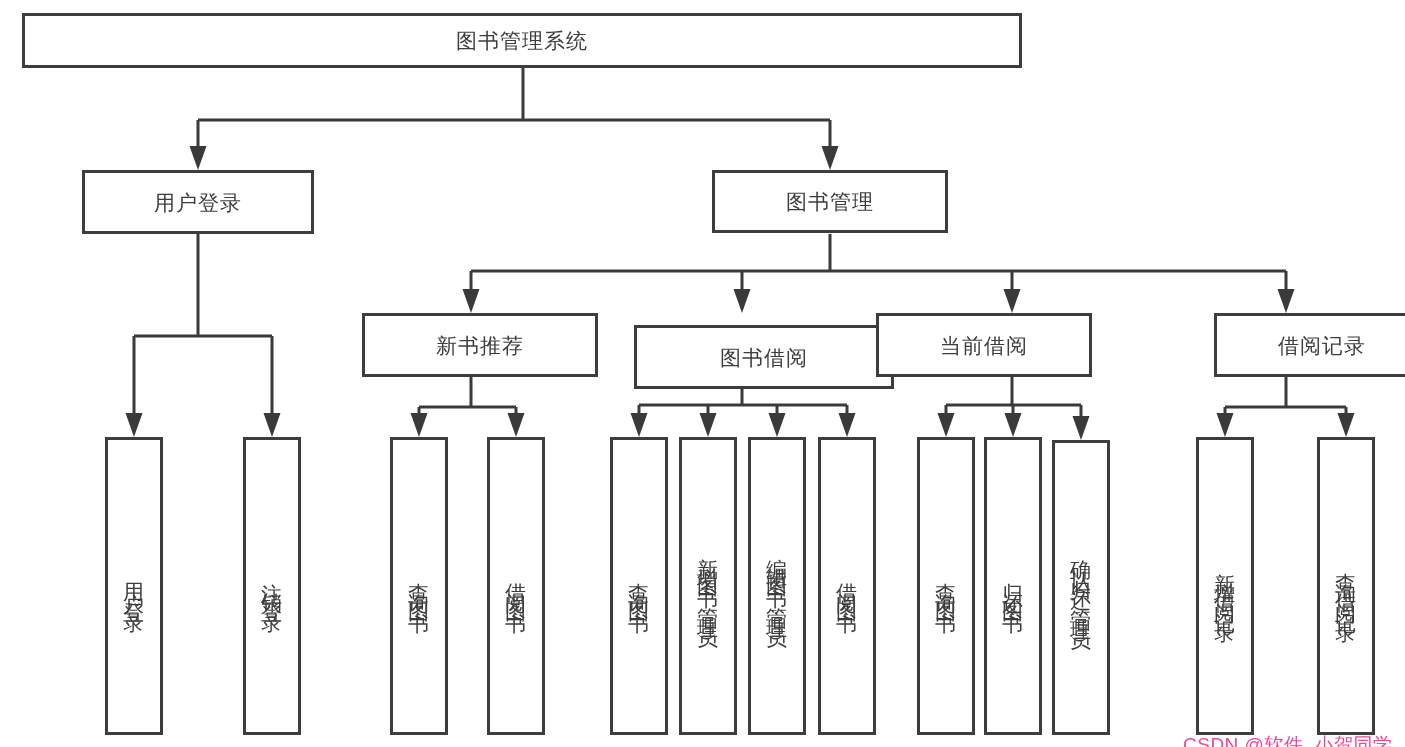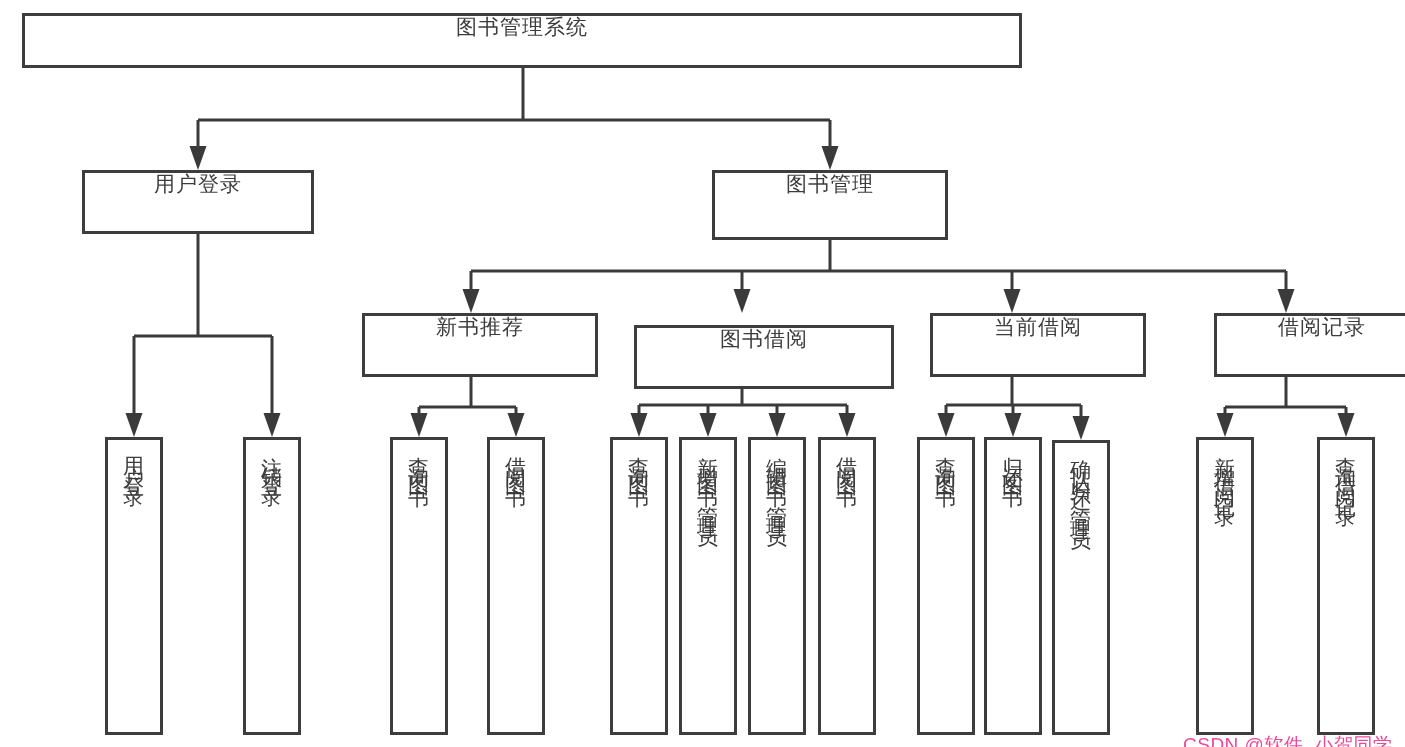--- a/index.html
+++ b/index.html
@@ -11,21 +11,21 @@
     overflow:hidden;
   }
   .connectors{position:absolute;left:0;top:0;width:1405px;height:747px;z-index:1;}
   .connectors path{stroke:#3a3a3a;stroke-width:3;fill:none;}
   .connectors polygon{fill:#3a3a3a;stroke:none;}
   .box{
     position:absolute;
     box-sizing:border-box;
     background:#ffffff;
     border:3px solid #3d3d3d;
-    display:flex;align-items:flex-start;justify-content:center;
+    display:flex;align-items:center;justify-content:center;
     z-index:2;
   }
   .box span{
     color:#3c3c3c;
     font-size:21px;
     line-height:1;
     white-space:nowrap;
   }
   .hbox span{letter-spacing:1px;}
   .vbox span{
@@ -85,31 +85,31 @@
     <polygon points="1337.5,413 1354.5,413 1346,437"></polygon>
   </svg>
 
   <div class="box hbox" style="left:22px;top:13px;width:1000px;height:55px;">
     <span>图书管理系统</span>
   </div>
 
   <div class="box hbox" style="left:82px;top:170px;width:232px;height:64px;">
     <span>用户登录</span>
   </div>
-  <div class="box hbox" style="left:712px;top:170px;width:236px;height:70px;">
+  <div class="box hbox" style="left:712px;top:170px;width:236px;height:63px;">
     <span>图书管理</span>
   </div>
 
   <div class="box hbox" style="left:362px;top:313px;width:236px;height:64px;">
     <span>新书推荐</span>
   </div>
   <div class="box hbox" style="left:634px;top:325px;width:260px;height:64px;">
     <span>图书借阅</span>
   </div>
-  <div class="box hbox" style="left:930px;top:313px;width:216px;height:64px;">
+  <div class="box hbox" style="left:876px;top:313px;width:216px;height:64px;">
     <span>当前借阅</span>
   </div>
   <div class="box hbox" style="left:1178px;top:313px;width:216px;height:64px;margin-left:36px;">
     <span>借阅记录</span>
   </div>
 
   <div class="box vbox" style="left:105px;top:437px;width:58px;height:298px;">
     <span>用户登录</span>
   </div>
   <div class="box vbox" style="left:243px;top:437px;width:58px;height:298px;">

